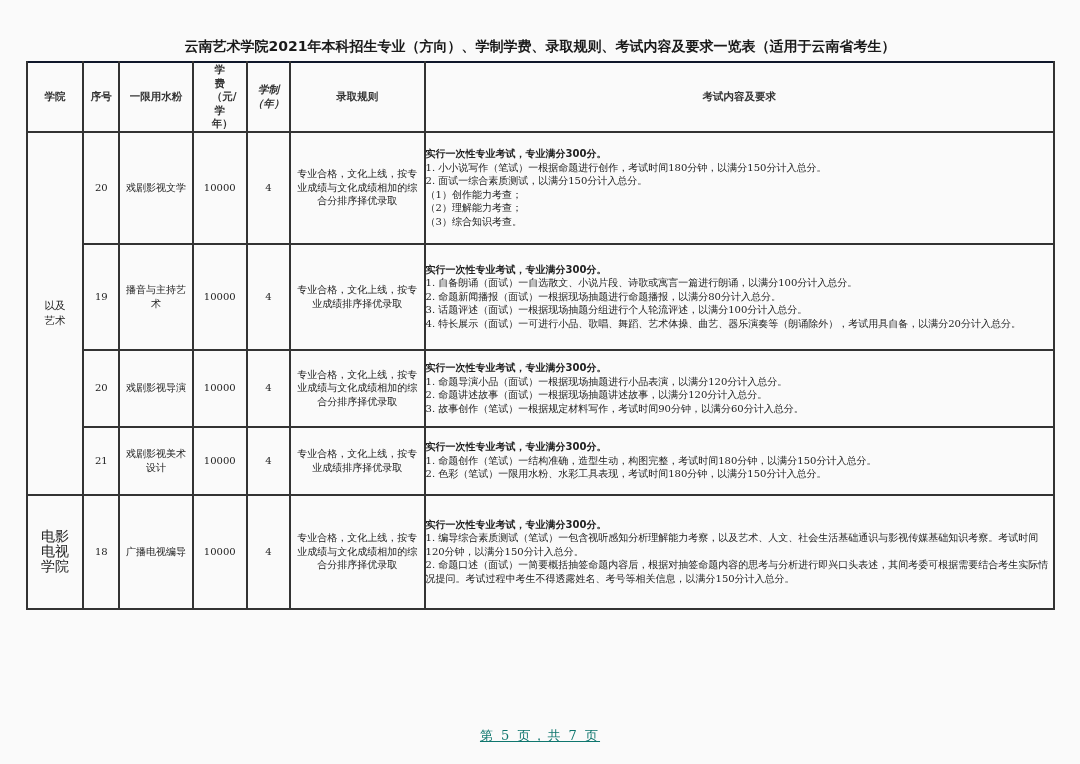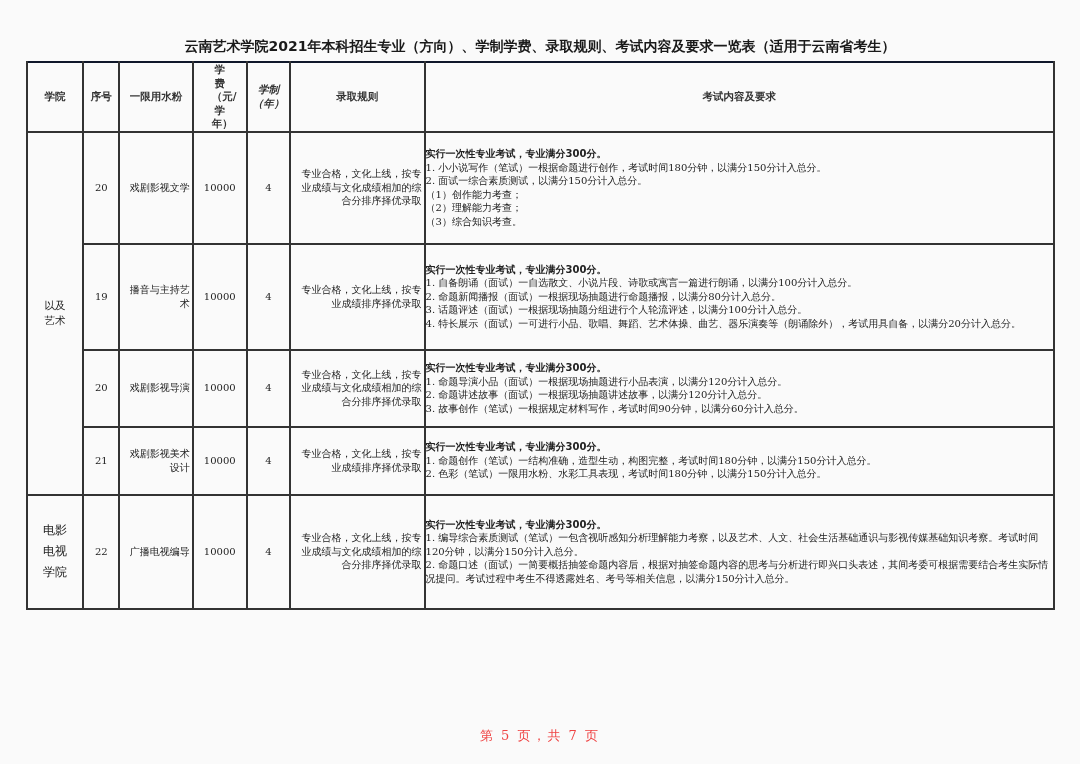--- a/index.html
+++ b/index.html
@@ -17,28 +17,28 @@
     border-collapse: collapse; table-layout: fixed;
     border: 2px solid #0f172a;
   }
   table.grid td, table.grid th {
     border: 2px solid #333; padding: 0; font-size: 10px; line-height: 13.5px; vertical-align: middle;
     font-weight: normal; color: #222;
   }
   table.grid th { text-align: center; font-family: "DejaVu Sans", "Liberation Sans", sans-serif; font-size: 10.5px; font-weight: bold; color: #333; }
   table.grid tr.head th { border-top: 2px dotted #333; }
   table.grid td.c { text-align: center; }
-  table.grid td.l { text-align: right; padding-left: 2px; padding-right: 2px; }
+  table.grid td.l { text-align: center; padding-left: 2px; padding-right: 2px; }
   .rule { font-size: 10.5px; line-height: 16px; }
   .req { padding-left: 2px; padding-right: 6px; font-size: 10px; line-height: 13.5px; }
   .req .bold { font-weight: bold; font-family: "DejaVu Sans", "Liberation Sans", sans-serif; }
   .req div { white-space: normal; }
   .footer {
     position: absolute; left: 0; top: 727px; width: 1080px; text-align: center;
-    font-size: 13px; color: #ef4444; letter-spacing: 2px;
+    font-size: 13px; color: #0f766e; letter-spacing: 2px; text-decoration: underline;
   }
 </style>
 </head>
 <body>
 
 <div class="title">云南艺术学院2021年本科招生专业（方向）、学制学费、录取规则、考试内容及要求一览表（适用于云南省考生）</div>
 
 <table class="grid">
   <colgroup>
     <col style="width:56px">
@@ -115,24 +115,24 @@
     <td class="c">4</td>
     <td class="l rule">专业合格，文化上线，按专业成绩排序择优录取</td>
     <td class="req">
       <div class="bold">实行一次性专业考试，专业满分300分。</div>
       <div>1. 命题创作（笔试）一结构准确，造型生动，构图完整，考试时间180分钟，以满分150分计入总分。</div>
       <div>2. 色彩（笔试）一限用水粉、水彩工具表现，考试时间180分钟，以满分150分计入总分。</div>
     </td>
   </tr>
 
   <tr style="height:114px">
-    <td class="c" style="padding:0 12px;font-size:12px;line-height:21px;">
+    <td class="c" style="padding:0 12px;font-size:14px;line-height:15px;">
       <span>电影电视学院</span>
     </td>
-    <td class="c">22</td>
+    <td class="c">18</td>
     <td class="l">广播电视编导</td>
     <td class="c">10000</td>
     <td class="c">4</td>
     <td class="l rule">专业合格，文化上线，按专业成绩与文化成绩相加的综合分排序择优录取</td>
     <td class="req">
       <div class="bold">实行一次性专业考试，专业满分300分。</div>
       <div>1. 编导综合素质测试（笔试）一包含视听感知分析理解能力考察，以及艺术、人文、社会生活基础通识与影视传媒基础知识考察。考试时间120分钟，以满分150分计入总分。</div>
       <div>2. 命题口述（面试）一简要概括抽签命题内容后，根据对抽签命题内容的思考与分析进行即兴口头表述，其间考委可根据需要结合考生实际情况提问。考试过程中考生不得透露姓名、考号等相关信息，以满分150分计入总分。</div>
     </td>
   </tr>

